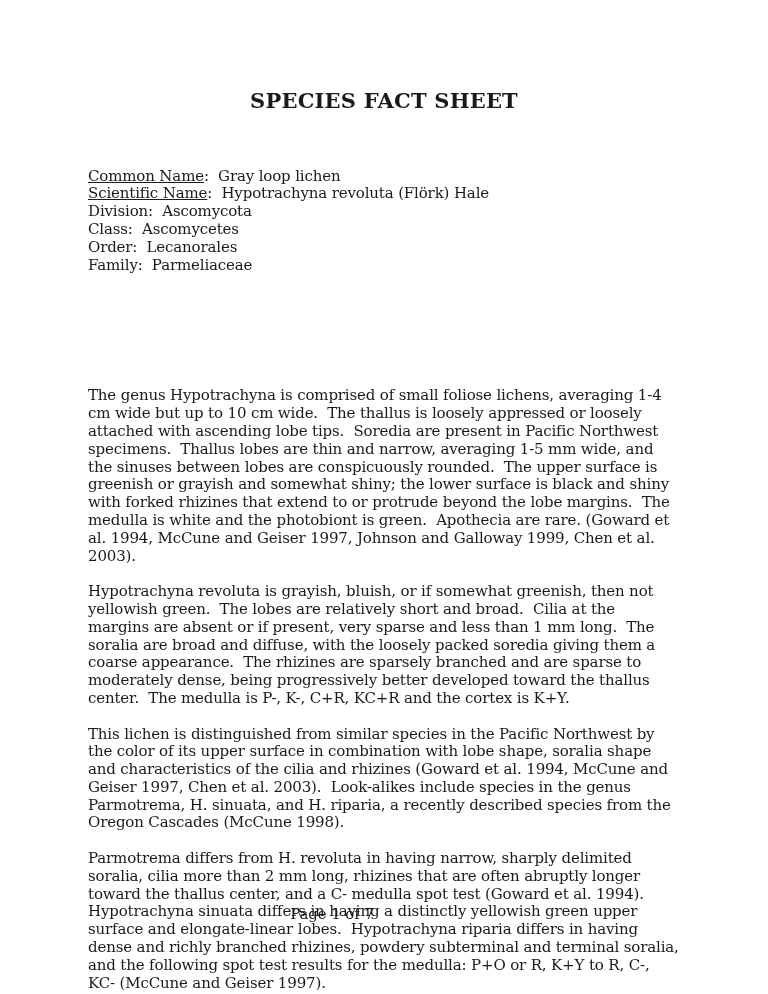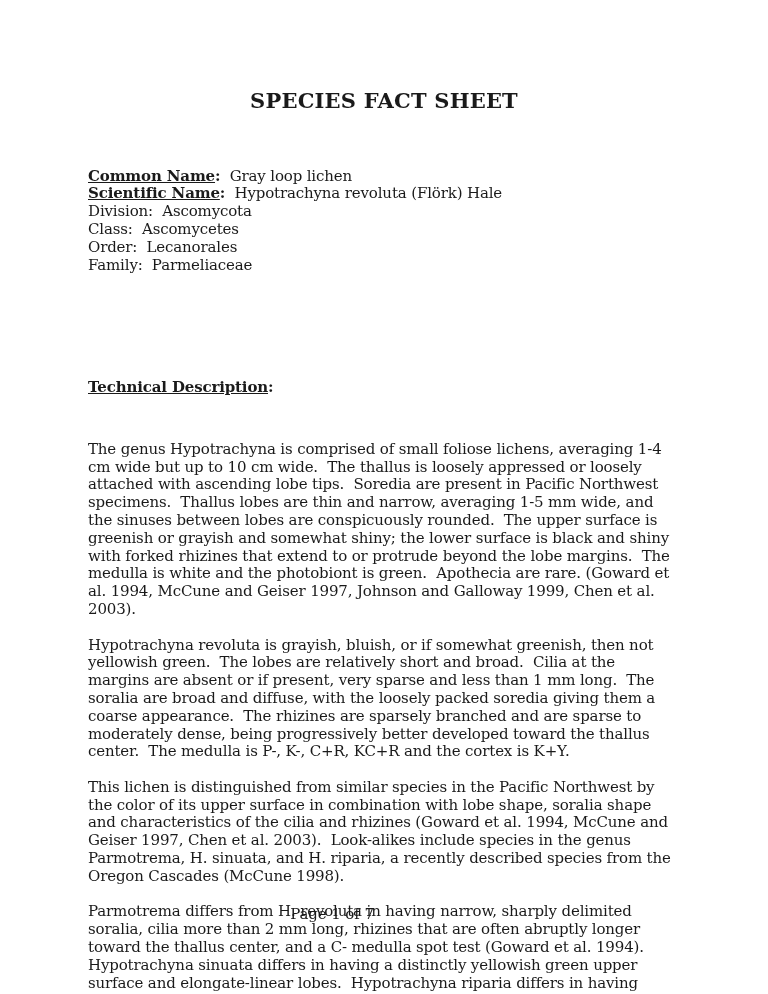--- a/index.html
+++ b/index.html
@@ -36,21 +36,21 @@
   }
   .section {
     margin-top: 16px;
   }
   .para {
     margin: 17.8px 0 0 0;
   }
   .para:first-child {
     margin-top: 8px;
   }
-  .seg-b { font-weight: bold; }
+  .seg-b { font-weight: normal; }
   .seg-i { }
   .seg-u { text-decoration: underline; }
   .footer {
     position: absolute;
     top: 905px;
     left: 0;
     width: 664px;
     text-align: center;
     font-size: 15px;
     letter-spacing: -0.1px;
@@ -59,19 +59,18 @@
 </head>
 <body>
 
 <div class="page">
   <h1 class="title">SPECIES FACT SHEET</h1>
 
   <div class="content">
     <div id="taxonomy"><div><span class=" seg-b seg-u">Common Name</span><span class=" seg-b">:</span><span class="">  Gray loop lichen</span></div><div><span class=" seg-b seg-u">Scientific Name</span><span class=" seg-b">:</span><span class="">  </span><span class=" seg-i">Hypotrachyna revoluta</span><span class=""> (Flörk) Hale</span></div><div><span class="">Division:  Ascomycota</span></div><div><span class="">Class:  Ascomycetes</span></div><div><span class="">Order:  Lecanorales</span></div><div><span class="">Family:  Parmeliaceae</span></div></div>
 
     <div class="section">
-      <div id="section-heading"><span class=" seg-b seg-u">Technical Description</span><span class=" seg-b">:</span></div>
       <div id="paragraphs"><p class="para"><span class="">The genus </span><span class=" seg-i">Hypotrachyna</span><span class=""> is comprised of small foliose lichens, averaging 1-4 cm wide but up to 10 cm wide.  The thallus is loosely appressed or loosely attached with ascending lobe tips.  Soredia are present in Pacific Northwest specimens.  Thallus lobes are thin and narrow, averaging 1-5 mm wide, and the sinuses between lobes are conspicuously rounded.  The upper surface is greenish or grayish and somewhat shiny; the lower surface is black and shiny with forked rhizines that extend to or protrude beyond the lobe margins.  The medulla is white and the photobiont is green.  Apothecia are rare. (Goward et al. 1994, McCune and Geiser 1997, Johnson and Galloway 1999, Chen et al. 2003).</span></p><p class="para"><span class=" seg-i">Hypotrachyna revoluta</span><span class=""> is grayish, bluish, or if somewhat greenish, then not yellowish green.  The lobes are relatively short and broad.  Cilia at the margins are absent or if present, very sparse and less than 1 mm long.  The soralia are broad and diffuse, with the loosely packed soredia giving them a coarse appearance.  The rhizines are sparsely branched and are sparse to moderately dense, being progressively better developed toward the thallus center.  The medulla is P-, K-, C+R, KC+R and the cortex is K+Y.</span></p><p class="para"><span class="">This lichen is distinguished from similar species in the Pacific Northwest by the color of its upper surface in combination with lobe shape, soralia shape and characteristics of the cilia and rhizines (Goward et al. 1994, McCune and Geiser 1997, Chen et al. 2003).  Look-alikes include species in the genus </span><span class=" seg-i">Parmotrema</span><span class="">, </span><span class=" seg-i">H. sinuata</span><span class="">, and </span><span class=" seg-i">H. riparia</span><span class="">, a recently described species from the Oregon Cascades (McCune 1998).</span></p><p class="para"><span class=" seg-i">Parmotrema</span><span class=""> differs from </span><span class=" seg-i">H. revoluta</span><span class=""> in having narrow, sharply delimited soralia, cilia more than 2 mm long, rhizines that are often abruptly longer toward the thallus center, and a C- medulla spot test (Goward et al. 1994).  </span><span class=" seg-i">Hypotrachyna sinuata</span><span class=""> differs in having a distinctly yellowish green upper surface and elongate-linear lobes.  </span><span class=" seg-i">Hypotrachyna riparia</span><span class=""> differs in having dense and richly branched rhizines, powdery subterminal and terminal soralia, and the following spot test results for the medulla: P+O or R, K+Y to R, C-, KC- (McCune and Geiser 1997).</span></p></div>
     </div>
   </div>
 
   <div class="footer">Page 1 of 7</div>
 </div>
 
 </body></html>

